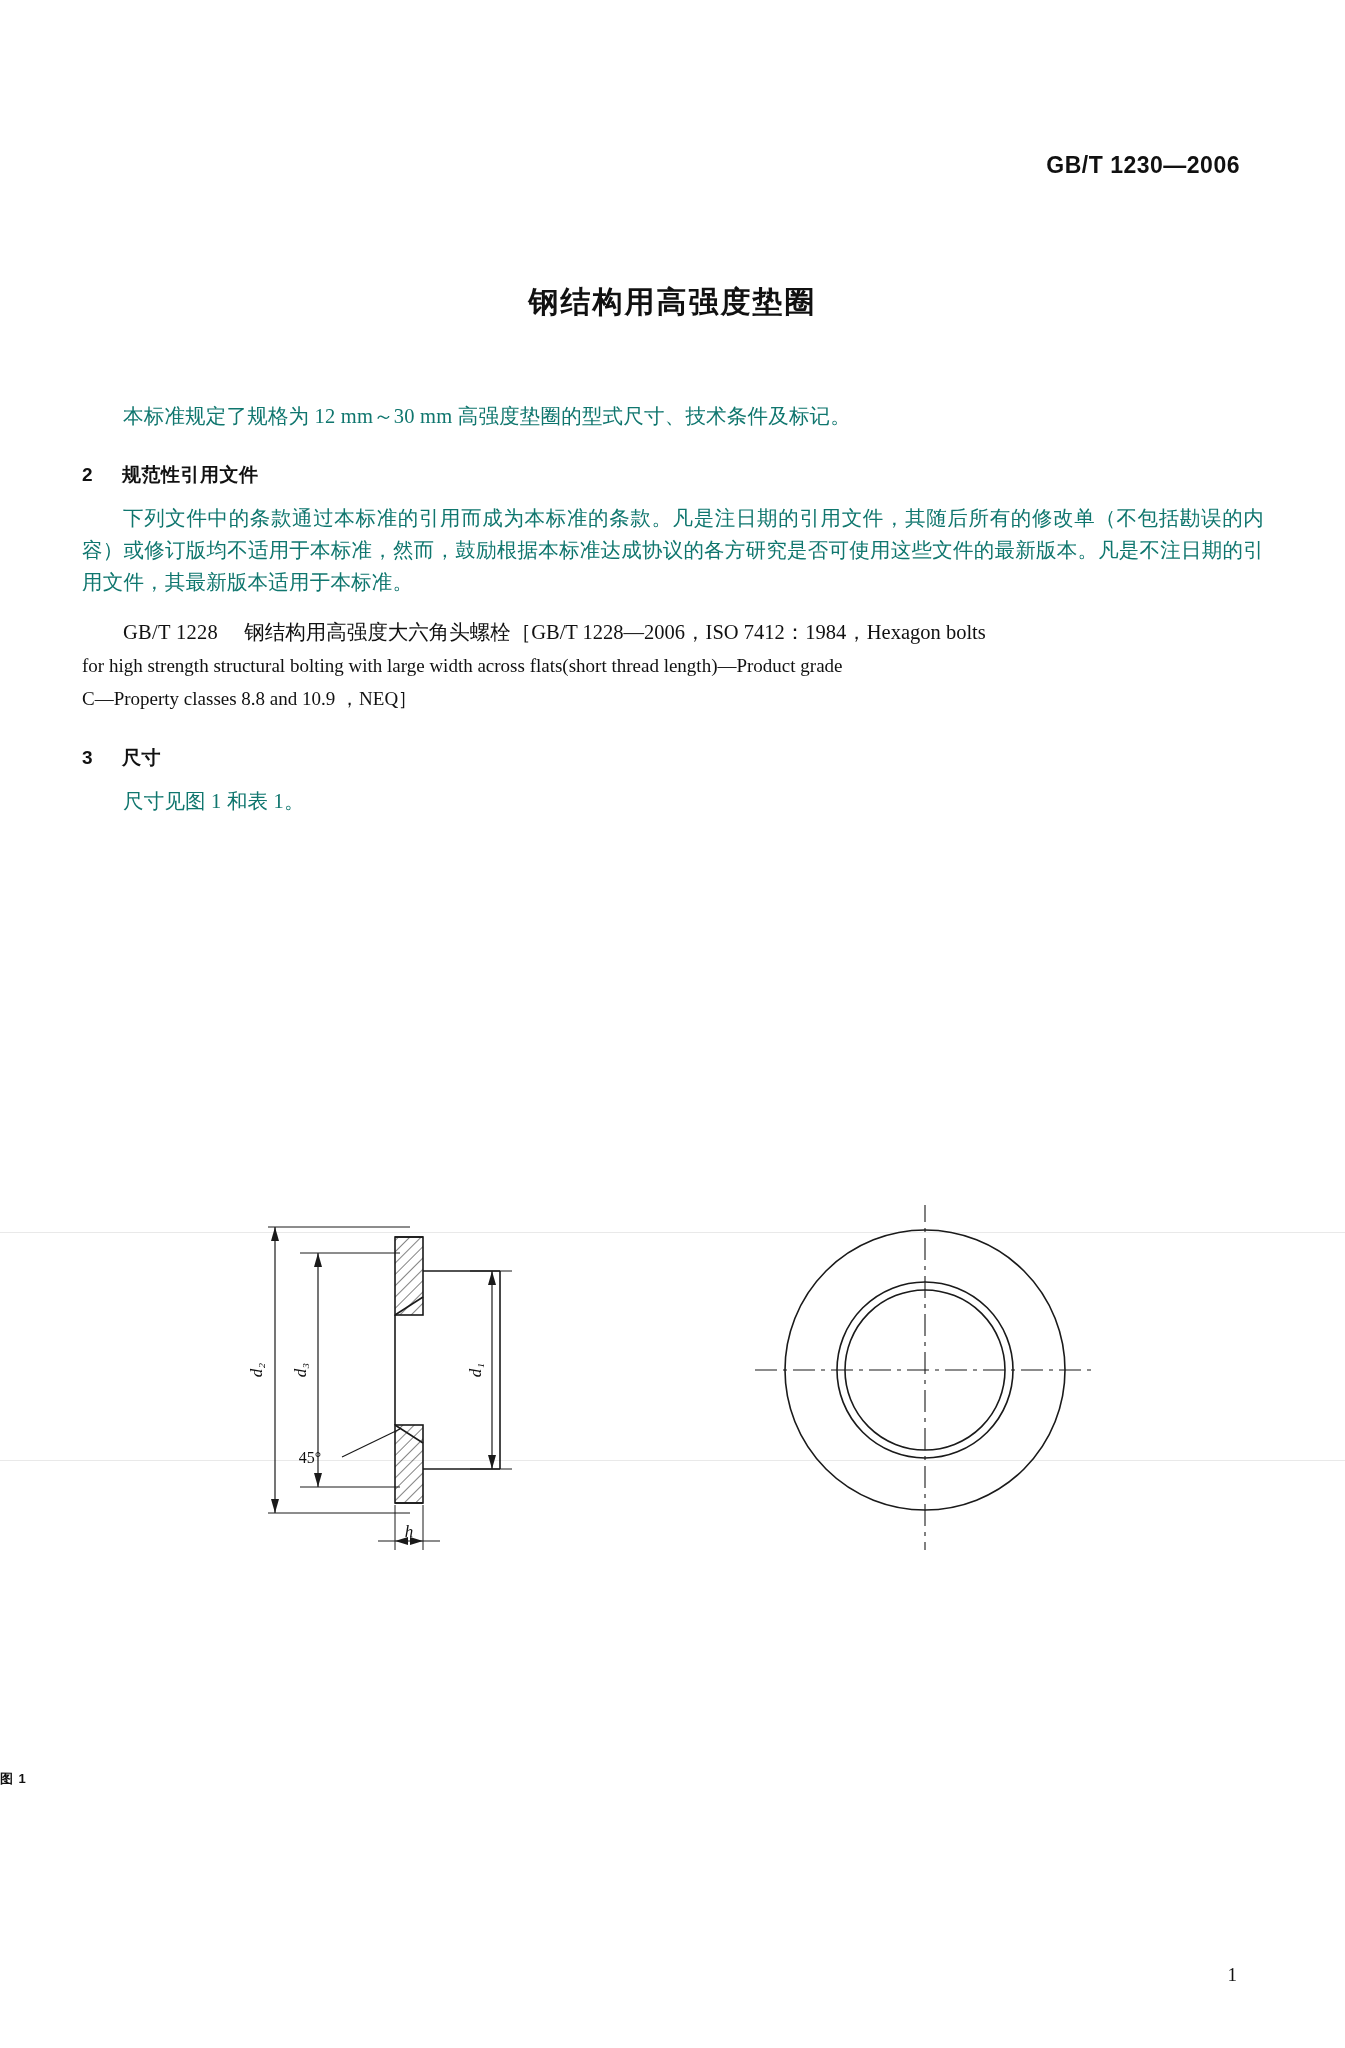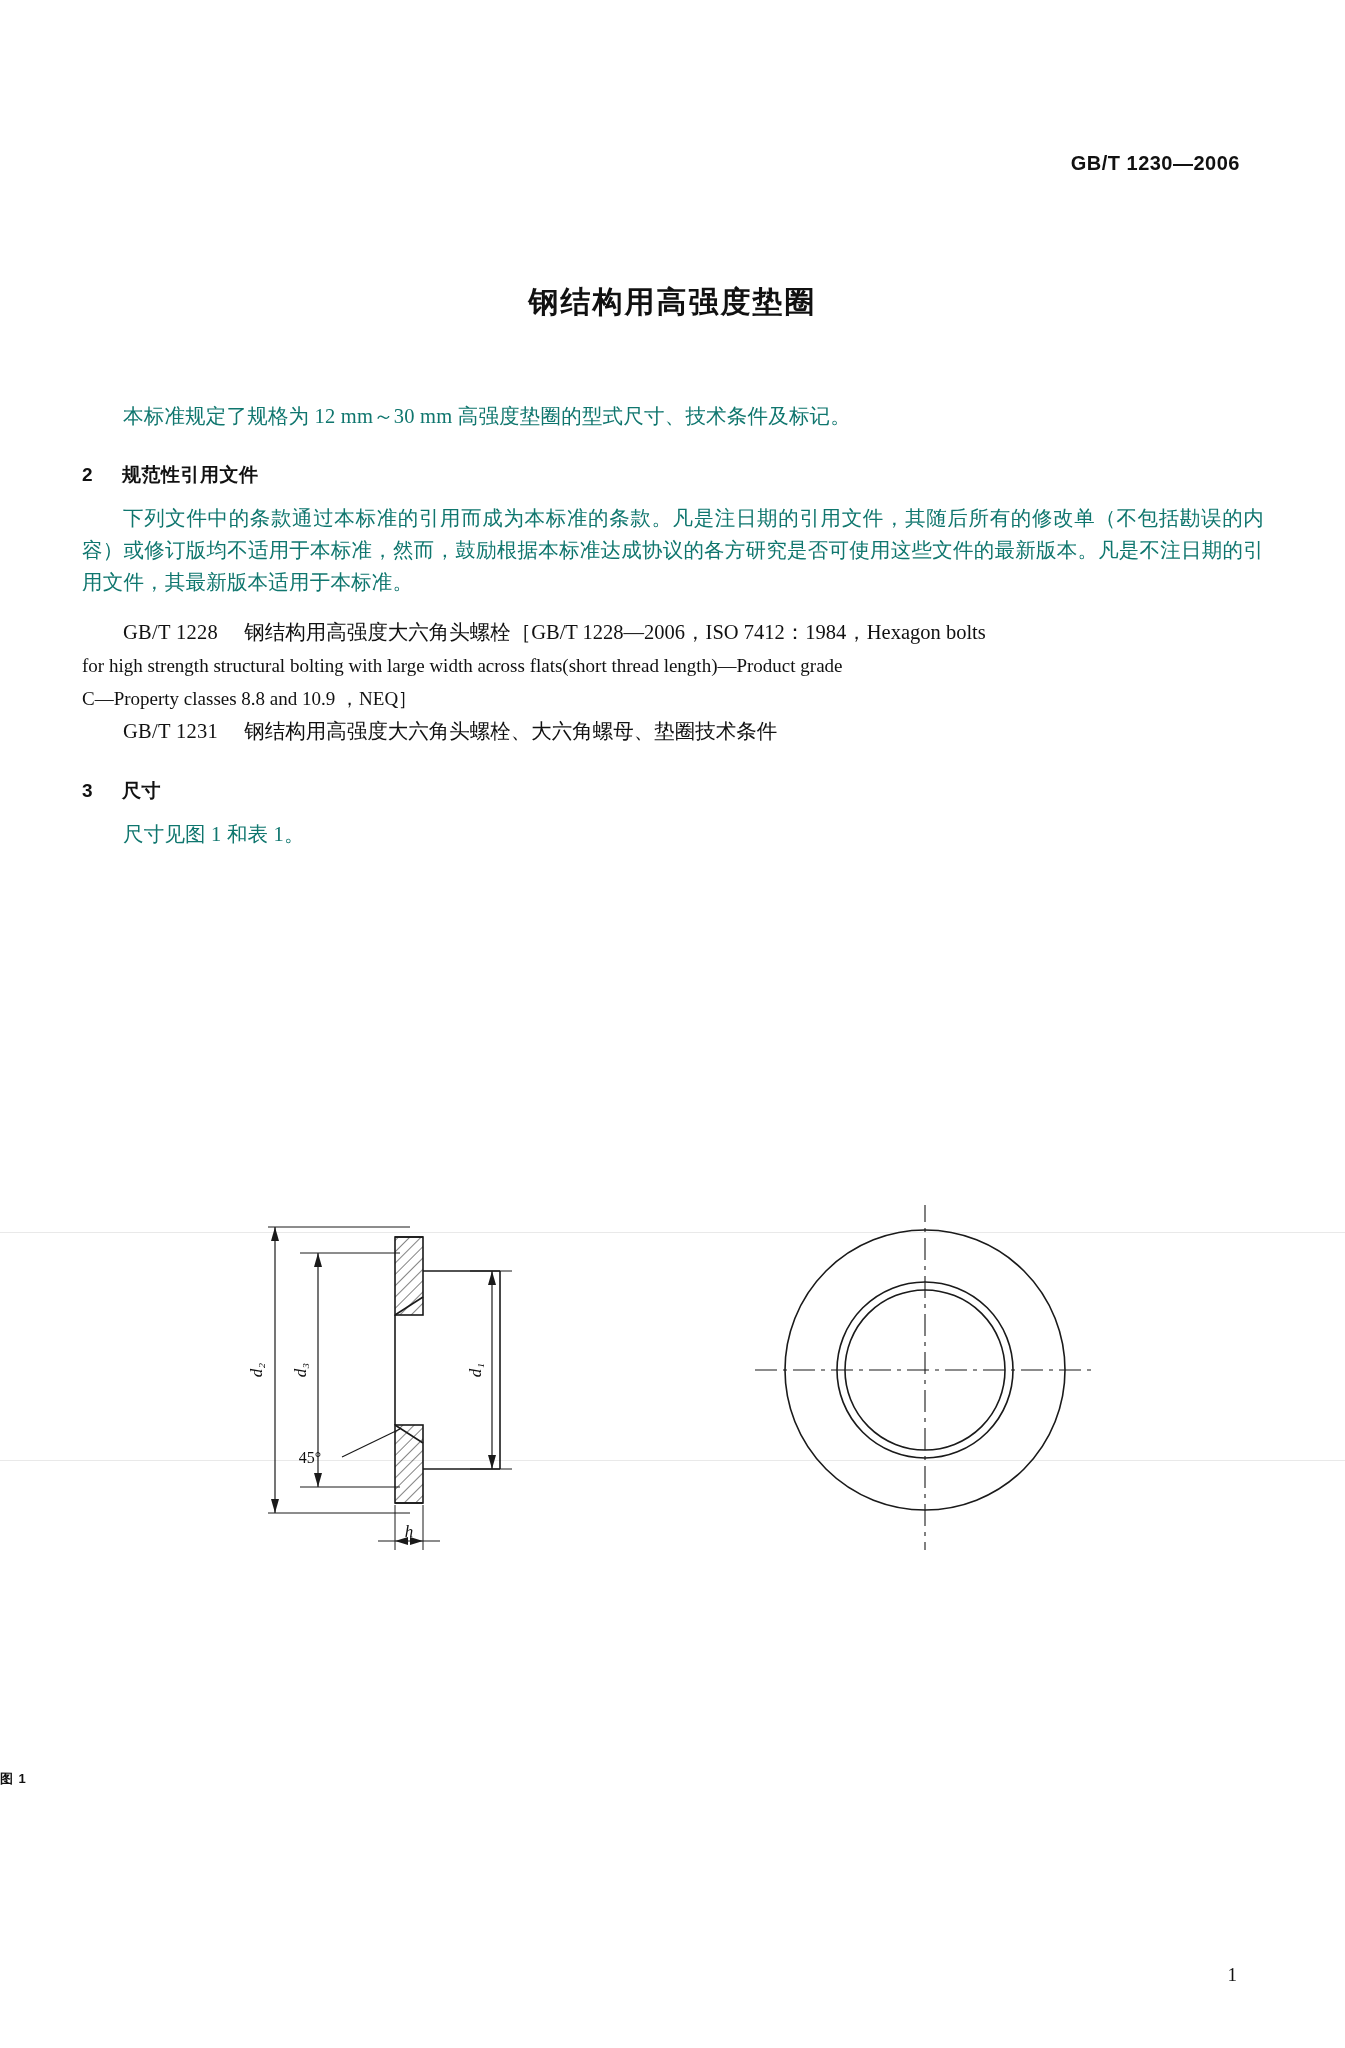--- a/index.html
+++ b/index.html
@@ -22,21 +22,21 @@
     background: #ffffff;
   }
 
   
   .header {
     position: absolute;
     top: 152px;
     right: 105px;
     font-family: "Liberation Sans", "DejaVu Sans", sans-serif;
     font-weight: bold;
-    font-size: 20px;
+    font-size: 23px;
     letter-spacing: 0.5px;
     color: #111;
     white-space: nowrap;
   }
 
   
   .doc-title {
     position: absolute;
     top: 282px;
     left: 0;
@@ -157,23 +157,20 @@
     <p class="para indent">下列文件中的条款通过本标准的引用而成为本标准的条款。凡是注日期的引用文件，其随后所有的修改单（不包括勘误的内容）或修订版均不适用于本标准，然而，鼓励根据本标准达成协议的各方研究是否可使用这些文件的最新版本。凡是不注日期的引用文件，其最新版本适用于本标准。</p>
 
     <div class="gap-sm"></div>
 
     <p class="ref-line">
       <span class="ref-id">GB/T 1228</span><span class="ref-sp"></span><span>钢结构用高强度大六角头螺栓［GB/T 1228—2006，ISO 7412：1984，Hexagon bolts</span>
     </p>
     <p class="ref-cont">for high strength structural bolting with large width across flats(short thread length)—Product grade</p>
     <p class="ref-cont">C—Property classes 8.8 and 10.9 ，NEQ］</p>
 
-    <p class="ref-line">
-      <span class="ref-id">GB/T 1231</span><span class="ref-sp"></span><span>钢结构用高强度大六角头螺栓、大六角螺母、垫圈技术条件</span>
-    </p>
 
 
     <div class="gap-md"></div>
 
     <div class="sec-head">
       <span class="num">3</span><span>尺寸</span>
     </div>
     <p class="para indent">尺寸见图 1 和表 1。</p>
   </div>
 

